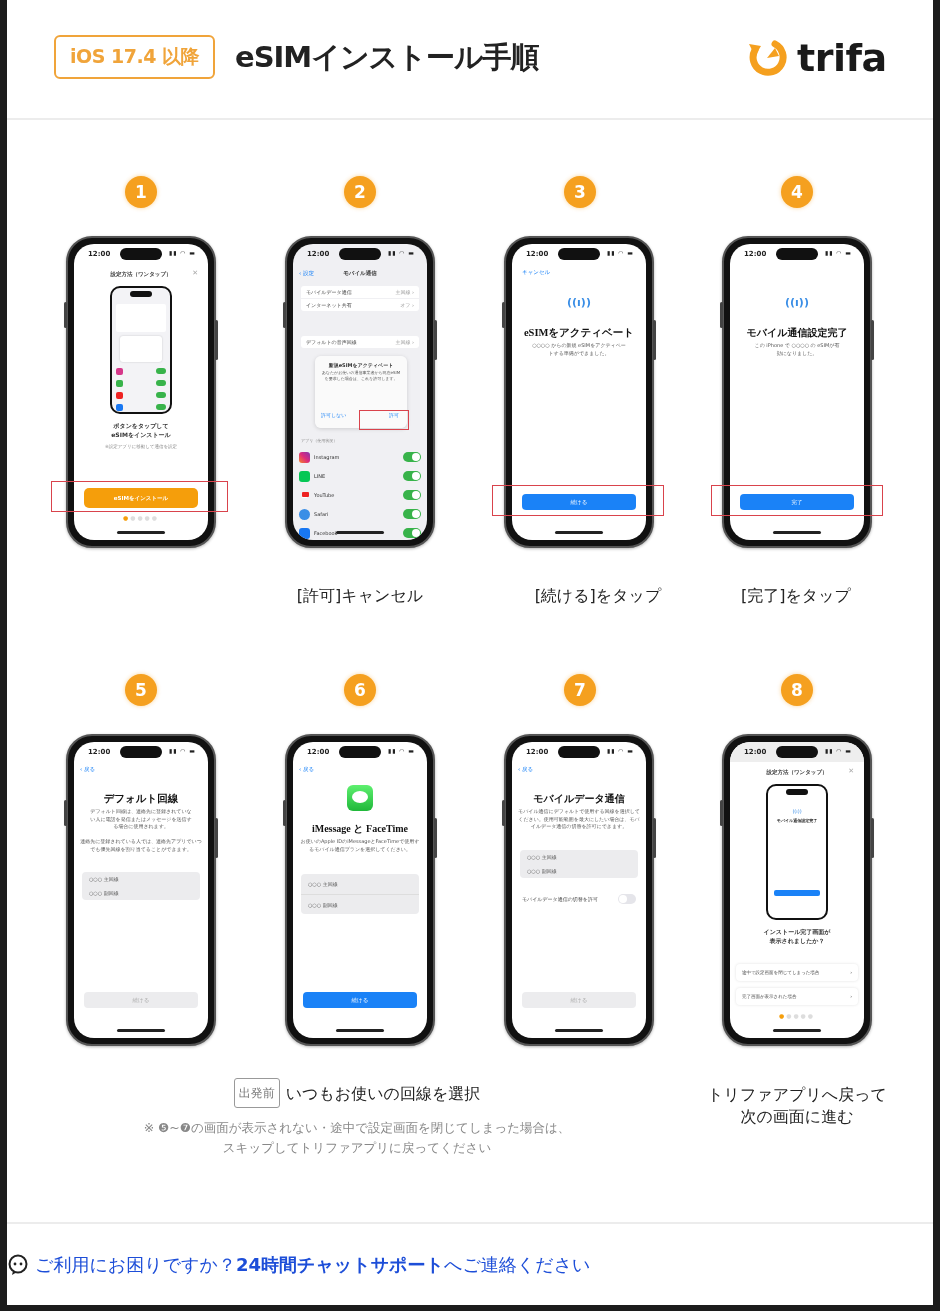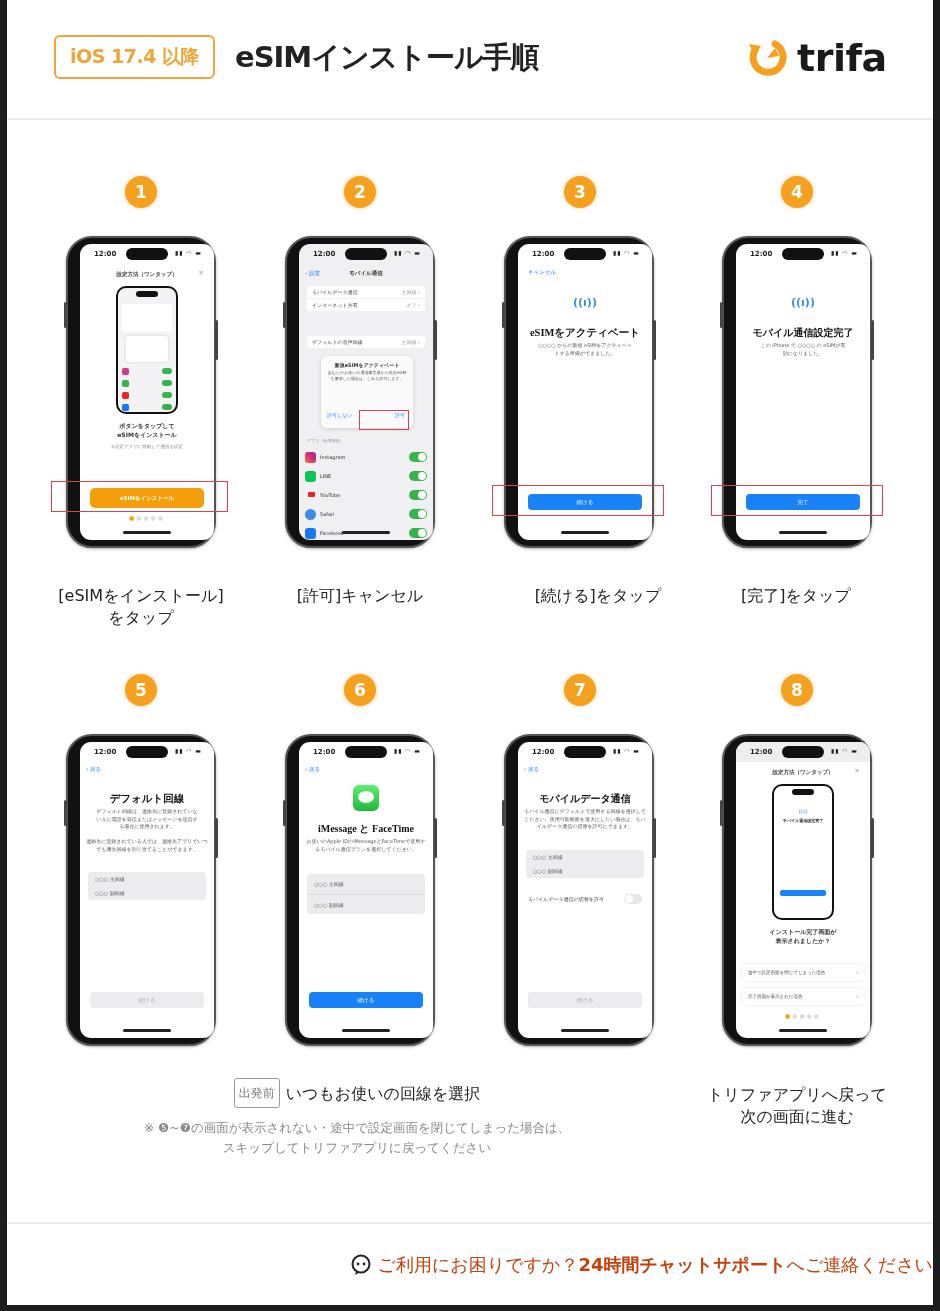--- a/index.html
+++ b/index.html
@@ -9,21 +9,21 @@
   
   .header { position: absolute; left: 0; top: 0; width: 926px; height: 120px; border-bottom: 2px solid #ececec; }
   .badge { position: absolute; left: 47px; top: 35px; width: 161px; height: 44px; border: 2px solid #f0a43a; border-radius: 6px; color: #f0a43a; font-size: 19px; font-weight: bold; display: flex; align-items: center; justify-content: center; letter-spacing: -0.5px; }
   .title { position: absolute; left: 228px; top: 38px; font-size: 29px; font-weight: bold; color: #222; letter-spacing: -1px; }
   .logo { position: absolute; left: 738px; top: 36px; display: flex; align-items: center; gap: 8px; }
   .logo-text { font-size: 38px; font-weight: bold; color: #1a1a1a; letter-spacing: -0.5px; font-family: "DejaVu Sans", sans-serif; }
   .num { position: absolute; width: 32px; height: 32px; border-radius: 50%; background: #f5a01f; color: #fff; font-weight: bold; font-size: 17px; display: flex; align-items: center; justify-content: center; box-shadow: 0 0 4px rgba(245,160,31,.45); }
   .phone { position: absolute; width: 150px; height: 312px; border-radius: 26px; background: #111; border: 2px solid #555; padding: 6px; box-shadow: 0 1px 3px rgba(0,0,0,.3); }
   .phone::before { content:""; position:absolute; left:-4px; top:64px; width:3px; height:26px; background:#444; border-radius:2px; }
   .phone::after { content:""; position:absolute; right:-4px; top:82px; width:3px; height:40px; background:#444; border-radius:2px; }
-  .screen { position: relative; width: 100%; height: 100%; border-radius: 11px; background: #fff; overflow: hidden; margin-left: 6px; }
+  .screen { position: relative; width: 100%; height: 100%; border-radius: 20px; background: #fff; overflow: hidden; }
   .screen.gray { background: #f0f0f3; }
   .status { position: absolute; top: 0; left: 0; right: 0; height: 20px; font-size: 7px; font-weight: bold; color: #222; }
   .status .time { position: absolute; left: 14px; top: 6px; }
   .status .island { position: absolute; left: 50%; margin-left: -21px; top: 4px; width: 42px; height: 12px; background: #111; border-radius: 8px; }
   .status .icons { position: absolute; right: 12px; top: 5px; font-size: 6px; letter-spacing: 1px; }
   .homebar { position: absolute; bottom: 6px; left: 50%; margin-left: -24px; width: 48px; height: 3px; border-radius: 2px; background: #222; }
   .s-txt { position: absolute; left: 0; right: 0; text-align: center; }
   .tiny { font-size: 5px; color: #888; line-height: 1.5; }
   .h-small { font-size: 6px; font-weight: bold; color: #333; }
   .h-big { font-size: 10.5px; font-weight: bold; color: #111; font-family: Liberation Serif, serif; }
@@ -47,21 +47,21 @@
   .toggle::after { content:""; position:absolute; right:1px; top:1px; width:8px; height:8px; border-radius:50%; background:#fff; }
   .toggle.off { background: #e5e5ea; }
   .toggle.off::after { left:1px; right:auto; }
   .dialog { position: absolute; left: 22px; right: 20px; top: 112px; height: 72px; background: rgba(250,250,250,.97); border-radius: 6px; box-shadow: 0 1px 4px rgba(0,0,0,.15); }
   .option-card { position: absolute; left: 6px; right: 6px; height: 17px; background: #fff; border-radius: 4px; box-shadow: 0 0 3px rgba(0,0,0,.12); font-size: 4.5px; color: #444; display: flex; align-items: center; justify-content: space-between; padding: 0 6px; }
   .caption { position: absolute; text-align: center; font-size: 16px; color: #222; line-height: 1.4; }
   .tag { display: inline-block; border: 1px solid #999; border-radius: 3px; font-size: 12px; color: #777; padding: 1px 4px; margin-right: 6px; vertical-align: 2px; }
   .notes { position: absolute; left: 90px; width: 520px; text-align: center; }
   .note-line { font-size: 16px; color: #222; line-height: 26px; }
   .foot-note { font-size: 12.5px; color: #888; line-height: 20px; }
-  .footer { position: absolute; left: 0; top: 1222px; width: 926px; height: 83px; border-top: 2px solid #ececec; display: flex; align-items: center; justify-content: flex-end; font-size: 18px; color: #c2410c; gap: 6px; }
+  .footer { position: absolute; left: 0; top: 1222px; width: 926px; height: 83px; border-top: 2px solid #ececec; display: flex; align-items: center; justify-content: flex-start; font-size: 18px; color: #1d4ed8; gap: 6px; }
   .footer b { font-weight: bold; }
 </style>
 </head>
 <body>
 
 <div class="page">
 
   <div class="header">
     <div class="badge">iOS 17.4 以降</div>
     <div class="title">eSIMインストール手順</div>
@@ -100,24 +100,20 @@
       </div>
       <div class="s-txt h-small" style="top:178px;">ボタンをタップして</div>
       <div class="s-txt h-small" style="top:187px;">eSIMをインストール</div>
       <div class="s-txt tiny" style="top:200px;font-size:4.5px;">※設定アプリに移動して通信を設定</div>
       <div class="btn-orange" style="top:244px;">eSIMをインストール</div>
       <div class="dots" style="top:270px;"><b>●</b>●●●●</div>
       <div class="homebar"></div>
     </div>
   </div>
   <div class="redbox" style="left:44px;top:481px;width:177px;height:31px;"></div>
-  <div class="caption" style="left:34px;top:585px;width:200px;">
-    <div>[eSIMをインストール]</div>
-      <div>をタップ</div>
-  </div>
 
   <div class="num" style="left:337px;top:176px;">2</div>
   <div class="phone" style="left:278px;top:236px;">
     <div class="screen gray">
       <div class="status">
           <span class="time">12:00</span>
           <span class="island"></span>
           <span class="icons">▮▮ ◠ ▬</span>
         </div>
       <div class="back" style="top:26px;">‹ <span>設定</span></div>

